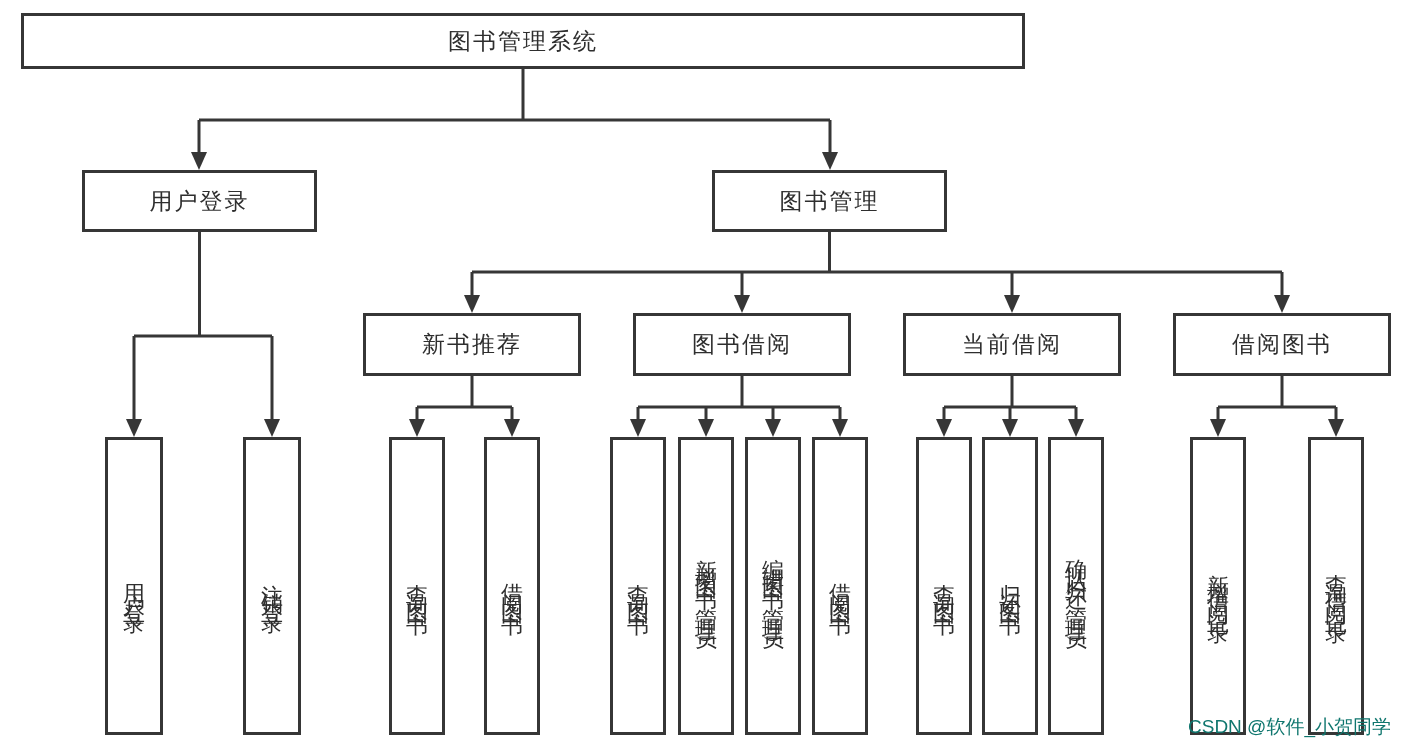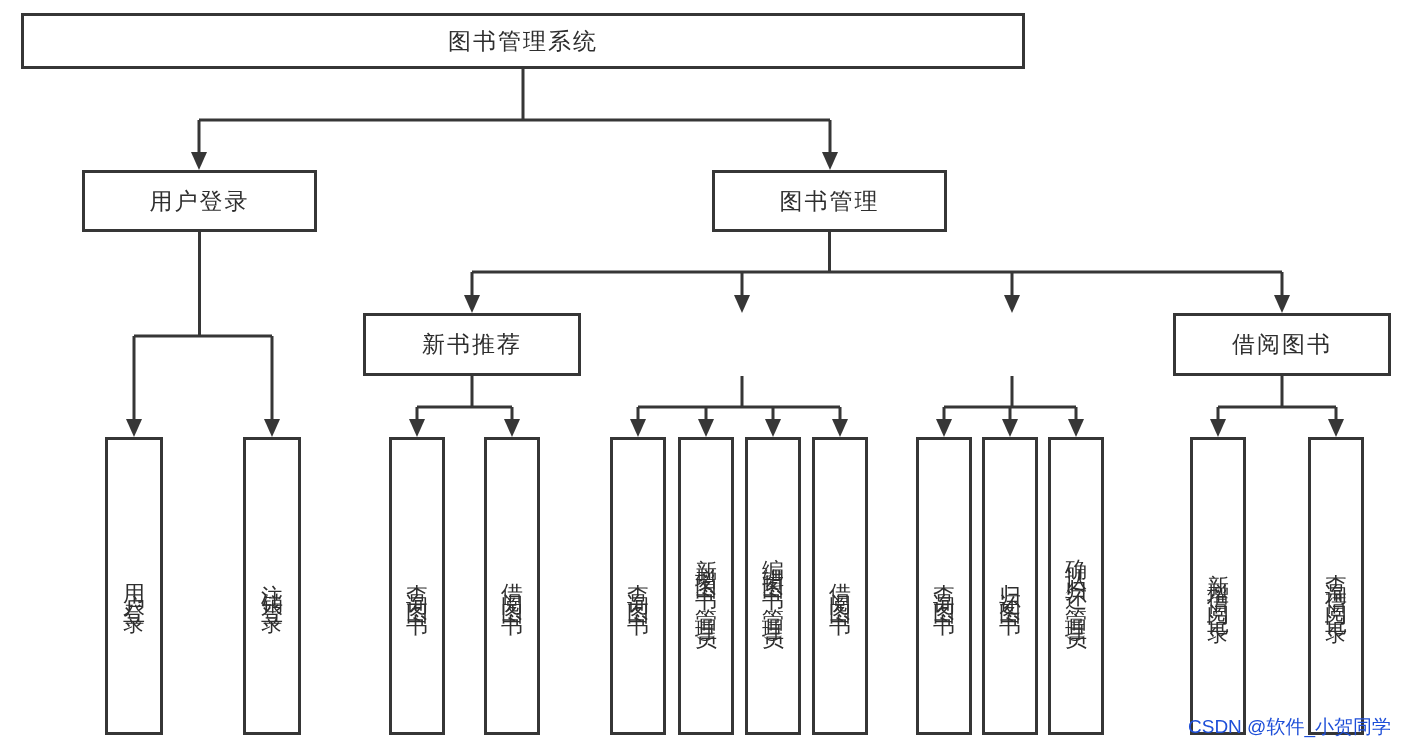--- a/index.html
+++ b/index.html
@@ -42,21 +42,21 @@
     text-orientation: mixed;
     font-size: 22px;
     line-height: 1;
     letter-spacing: 10px;
   }
   .watermark {
     position: absolute;
     left: 1188px;
     top: 714px;
     font-size: 19px;
-    color: #1d4ed8;
+    color: #0f766e;
     white-space: nowrap;
     z-index: 3;
   }
 </style>
 </head>
 <body>
 
 <div class="stage">
 
   <svg class="connectors" width="1405" height="747" viewBox="0 0 1405 747">
@@ -106,20 +106,26 @@
   <div class="node" style="left:82px;top:170px;width:235px;height:62px">
     <span class="h-label">用户登录</span>
   </div>
   <div class="node" style="left:363px;top:313px;width:218px;height:63px">
     <span class="h-label">新书推荐</span>
   </div>
 
   <div class="node" style="left:712px;top:170px;width:235px;height:62px">
     <span class="h-label">图书管理</span>
   </div>
+  <div class="node" style="left:633px;top:313px;width:218px;height:63px">
+    <span class="h-label">图书借阅</span>
+  </div>
+  <div class="node" style="left:903px;top:313px;width:218px;height:63px">
+    <span class="h-label">当前借阅</span>
+  </div>
   <div class="node" style="left:1173px;top:313px;width:218px;height:63px">
     <span class="h-label">借阅图书</span>
   </div>
 
   <div class="node" style="left:105px;top:437px;width:58px;height:298px">
     <span class="v-label">用户登录</span>
   </div>
   <div class="node" style="left:243px;top:437px;width:58px;height:298px">
     <span class="v-label">注销登录</span>
   </div>

